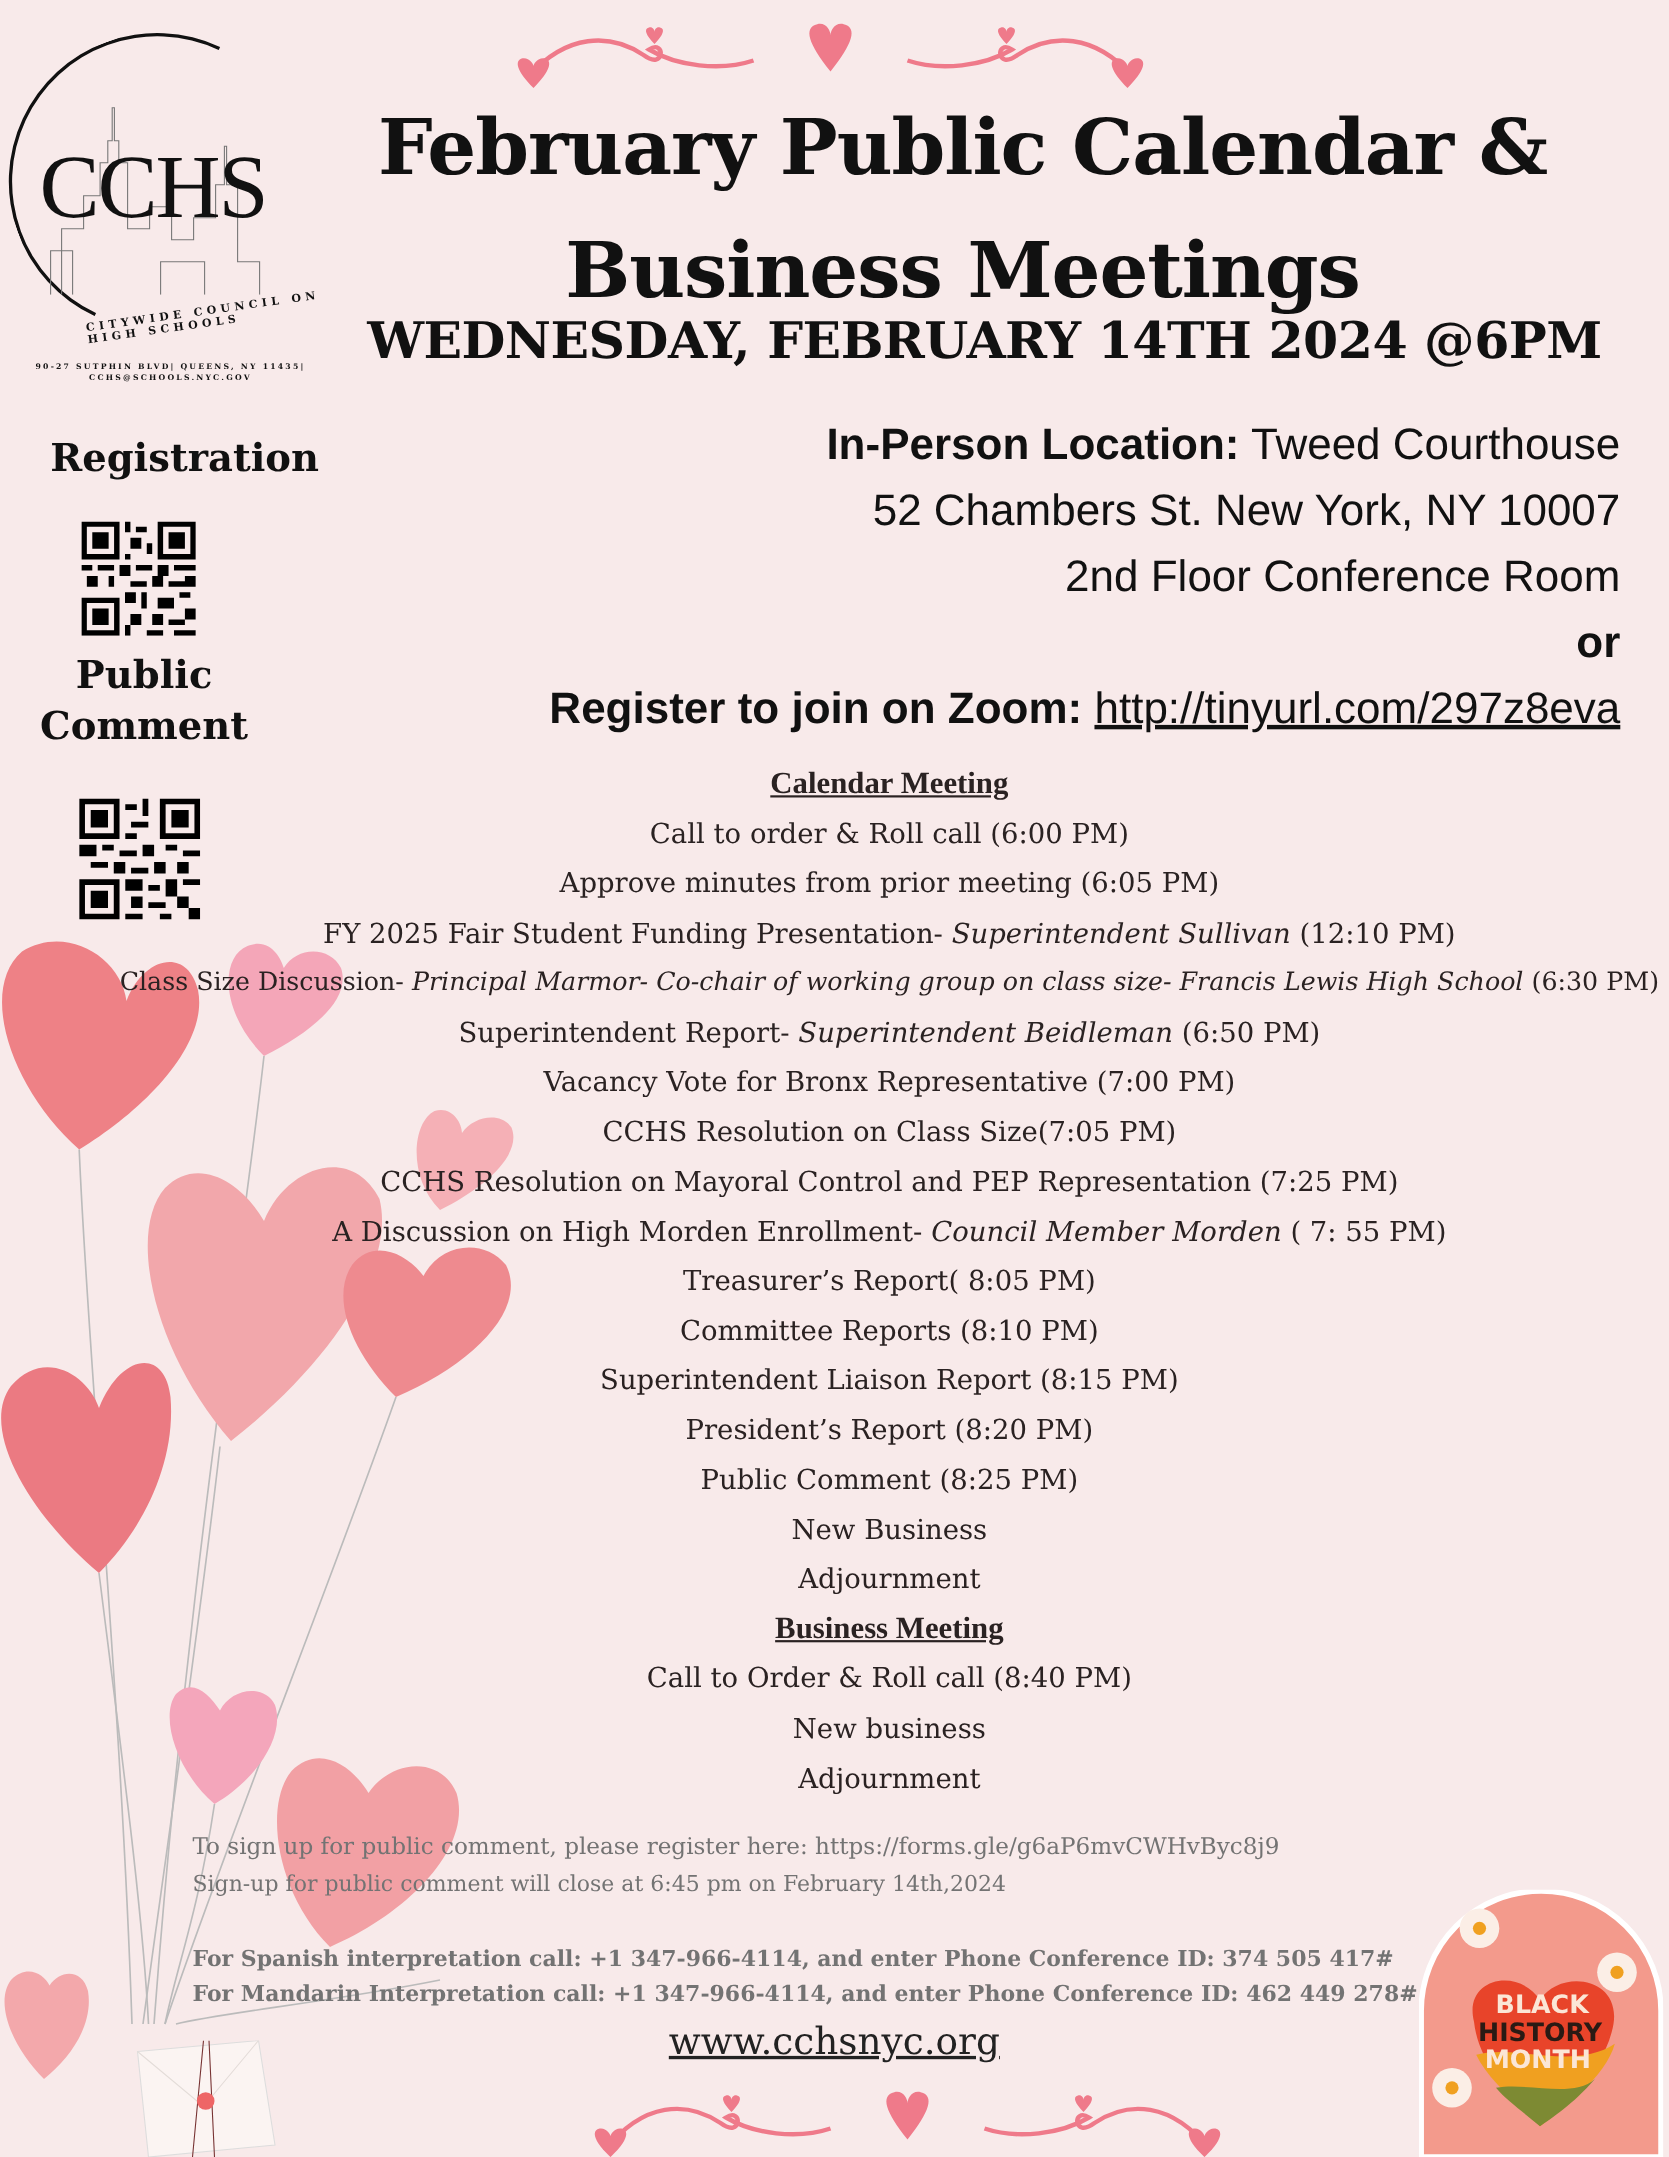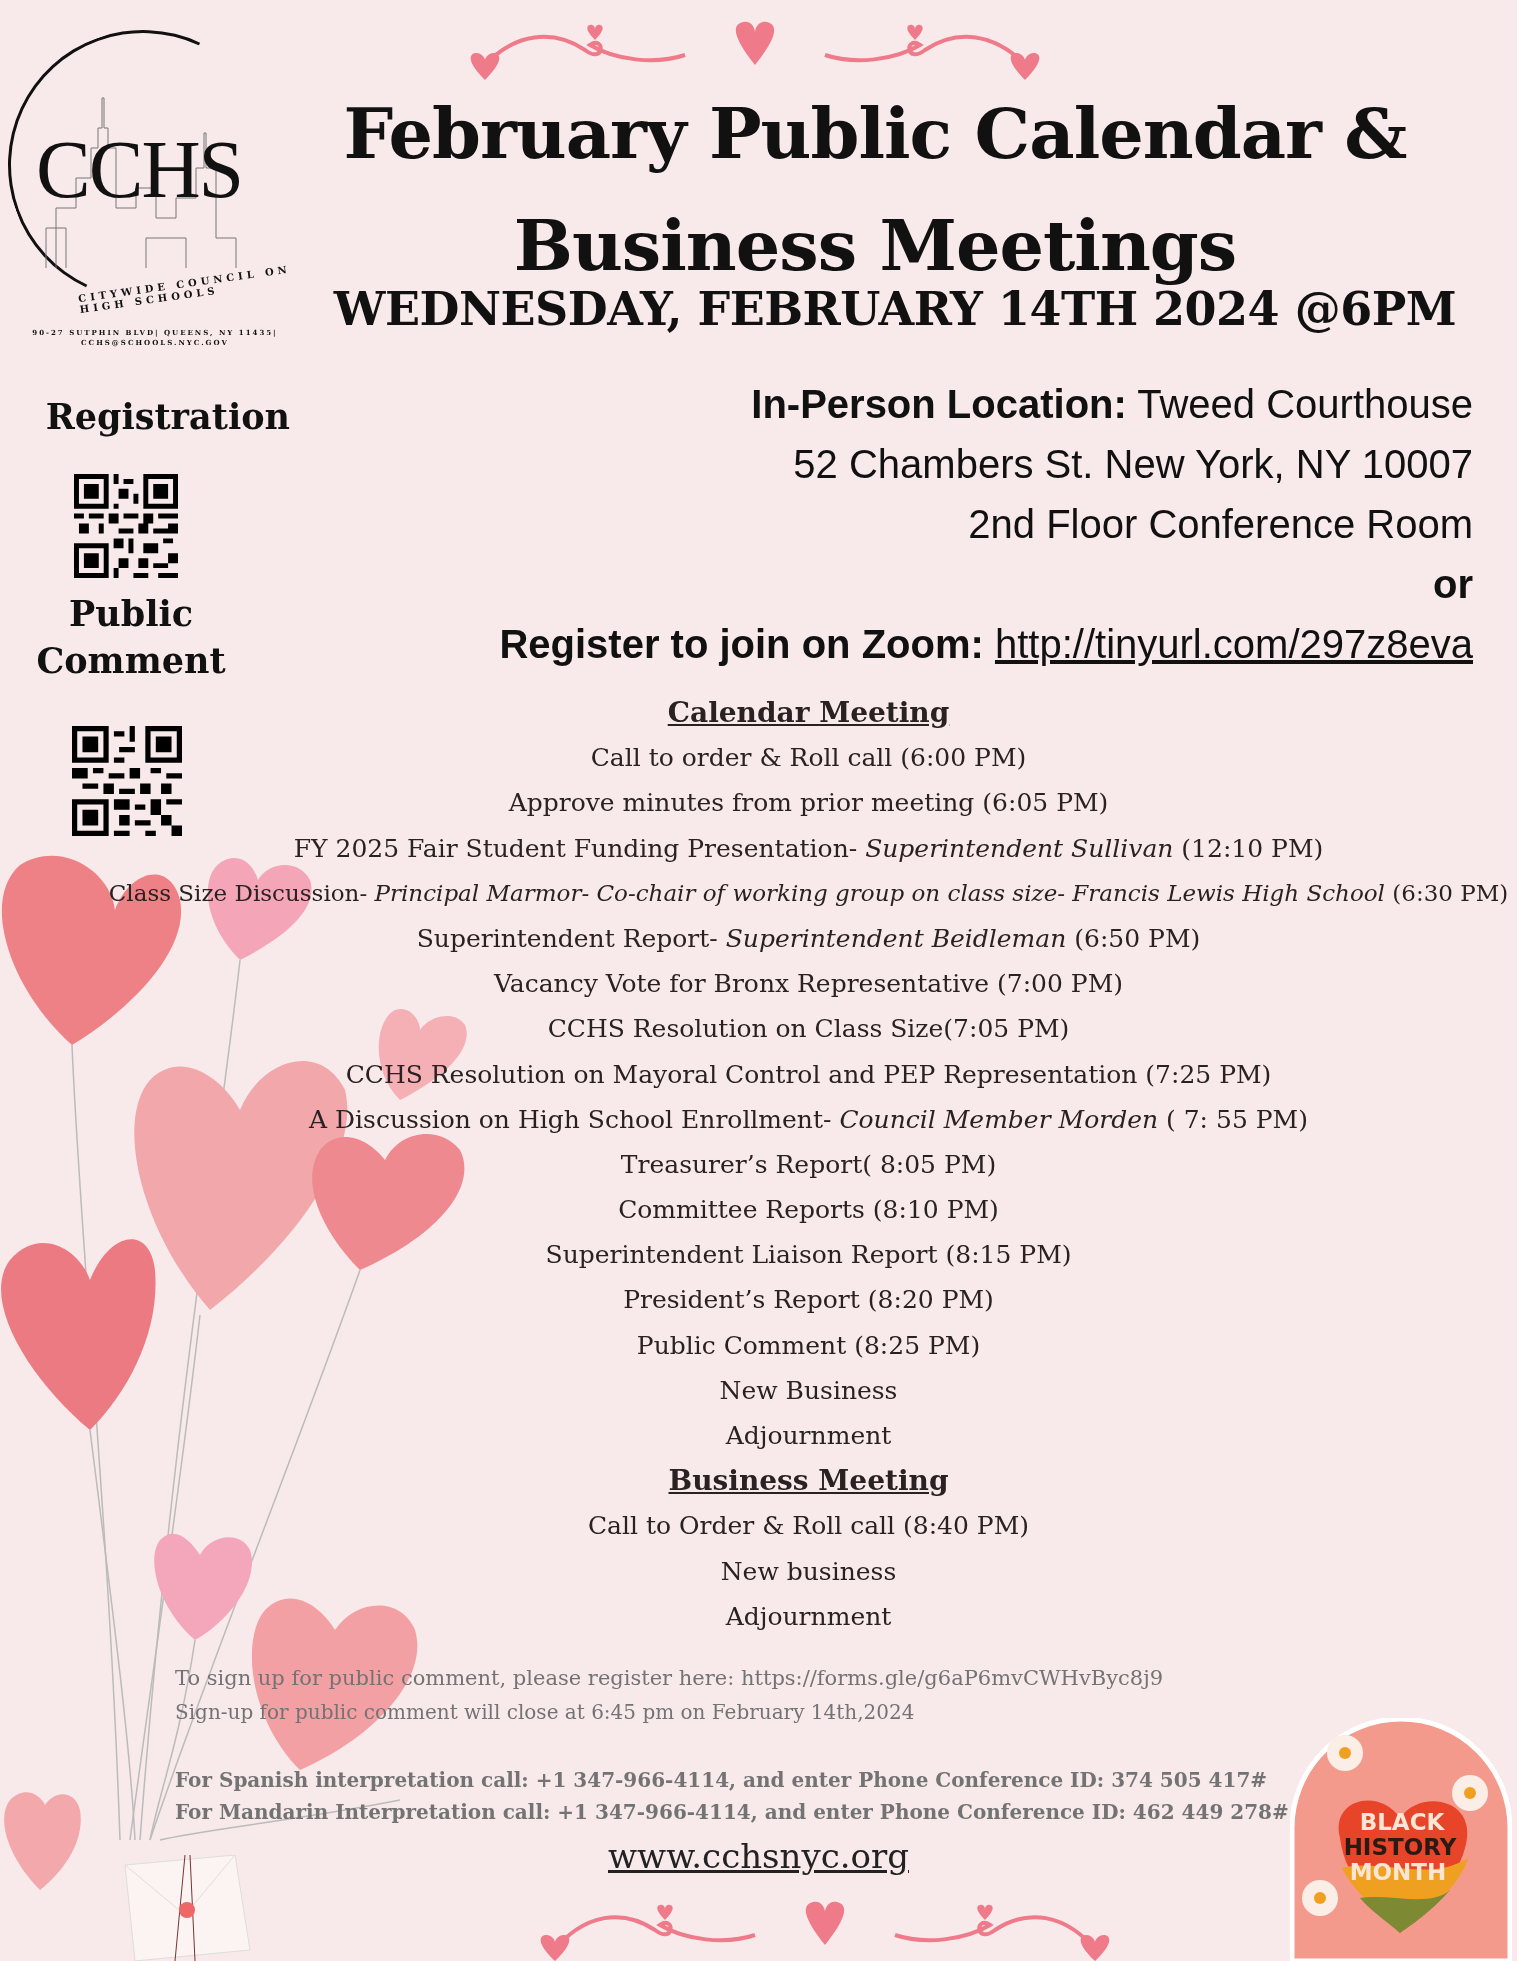--- a/index.html
+++ b/index.html
@@ -18,21 +18,21 @@
   
   .lcol { left:0; width:290px; text-align:center; font-weight:bold; font-size:35px; font-family:"DejaVu Serif", serif; }
   .qr { width:104px; height:104px; }
   
   .loc { right:44px; text-align:left; font-size:40px; line-height:60px; font-family:Liberation Sans, sans-serif; }
   .loc b { font-weight:bold; }
   .zoomlink { text-decoration:underline; }
   
   .agenda { left:100px; width:1417px; top:690px; text-align:center; font-family:"DejaVu Serif", serif; font-size:25px; color:#2a2222; }
   .agenda .row { height:45.2px; line-height:45px; white-space:nowrap; }
-  .agenda .head { font-weight:bold; text-decoration:underline; font-size:28px; }
+  .agenda .head { font-weight:bold; text-decoration:underline; font-size:28px;font-family:Liberation Serif, serif; }
   .agenda i { font-style:italic; }
   .note { left:175px; font-family:"DejaVu Serif", serif; font-size:21px; color:#737373; white-space:nowrap; }
   .note.b { font-weight:bold; }
   .website { left:0; width:1517px; top:1836px; text-align:center; font-size:34px; text-decoration:underline; font-family:"DejaVu Serif", serif; color:#222; }
   .bhm { left:1290px; top:1718px; width:222px; height:243px; }
 </style>
 </head>
 <body>
 
 <div class="abs logo">
@@ -141,21 +141,21 @@
 <div class="abs agenda">
   <div class="row head">Calendar Meeting</div>
   <div class="row"><span>Call to order &amp; Roll call  (6:00 PM)</span></div>
   <div class="row"><span>Approve minutes from prior meeting  (6:05 PM)</span></div>
   <div class="row"><span>FY 2025 Fair Student Funding Presentation- </span><i>Superintendent Sullivan</i><span> (12:10 PM)</span></div>
   <div class="row" style="font-size:23px;"><span>Class Size Discussion- </span><i>Principal Marmor- Co-chair of working group on class size- Francis Lewis High School</i><span> (6:30 PM)</span></div>
   <div class="row"><span>Superintendent  Report- </span><i>Superintendent Beidleman</i><span> (6:50 PM)</span></div>
   <div class="row"><span>Vacancy Vote for Bronx Representative  (7:00 PM)</span></div>
   <div class="row"><span>CCHS Resolution on Class Size(7:05 PM)</span></div>
   <div class="row"><span>CCHS Resolution on Mayoral Control and PEP Representation (7:25 PM)</span></div>
-  <div class="row"><span>A Discussion on High School Enrollment- </span><i>Council Member Morden</i><span> ( 7: 55 PM)</span></div>
+  <div class="row"><span>A Discussion on High Morden Enrollment- </span><i>Council Member Morden</i><span> ( 7: 55 PM)</span></div>
   <div class="row"><span>Treasurer’s Report( 8:05 PM)</span></div>
   <div class="row"><span>Committee Reports (8:10 PM)</span></div>
   <div class="row"><span>Superintendent Liaison Report (8:15 PM)</span></div>
   <div class="row"><span>President’s Report (8:20 PM)</span></div>
   <div class="row"><span>Public Comment (8:25 PM)</span></div>
   <div class="row"><span>New Business</span></div>
   <div class="row"><span>Adjournment</span></div>
   <div class="row head">Business Meeting</div>
   <div class="row"><span>Call to Order &amp; Roll call   (8:40 PM)</span></div>
   <div class="row"><span>New business</span></div>

